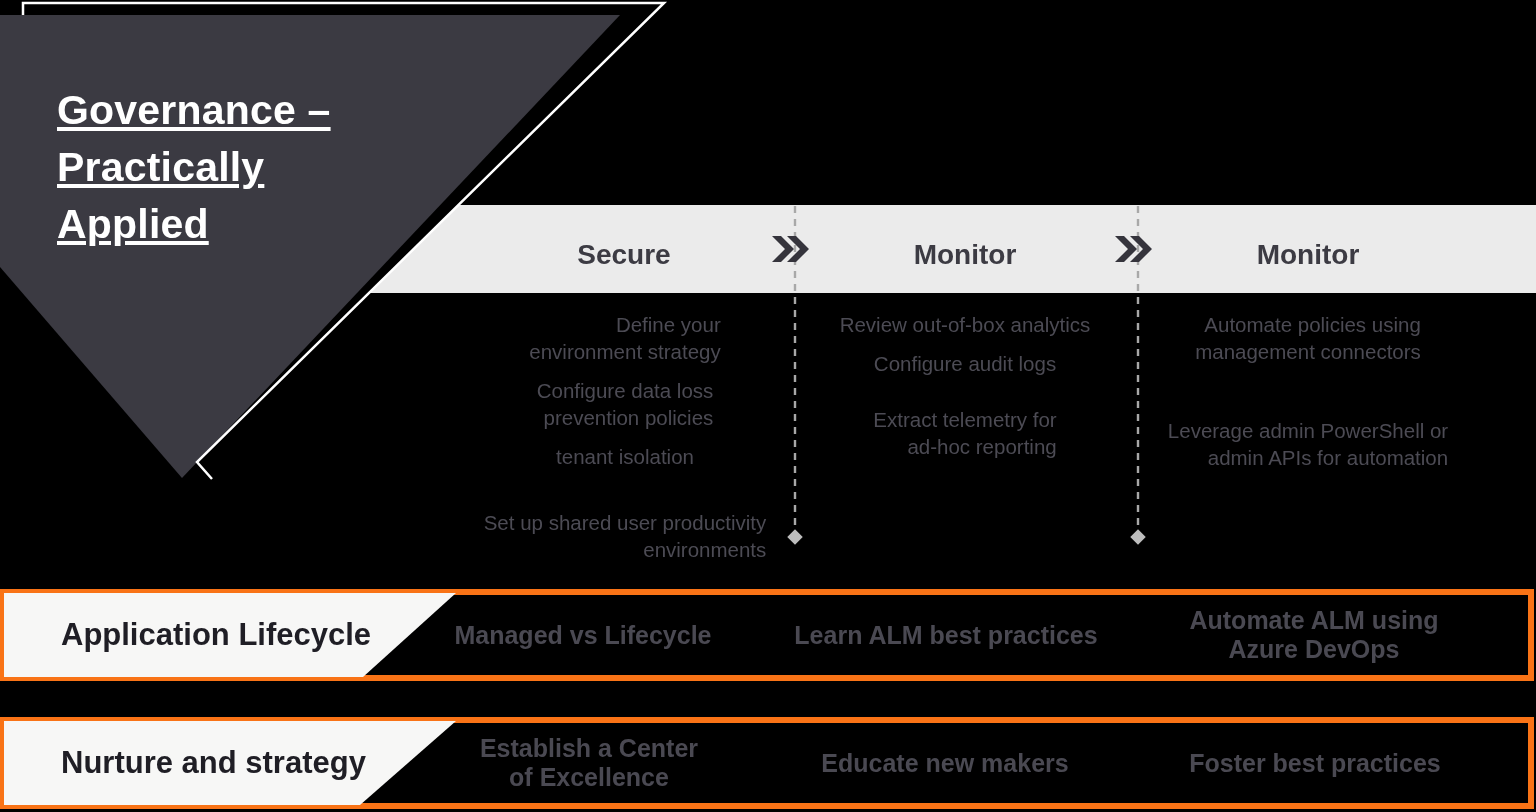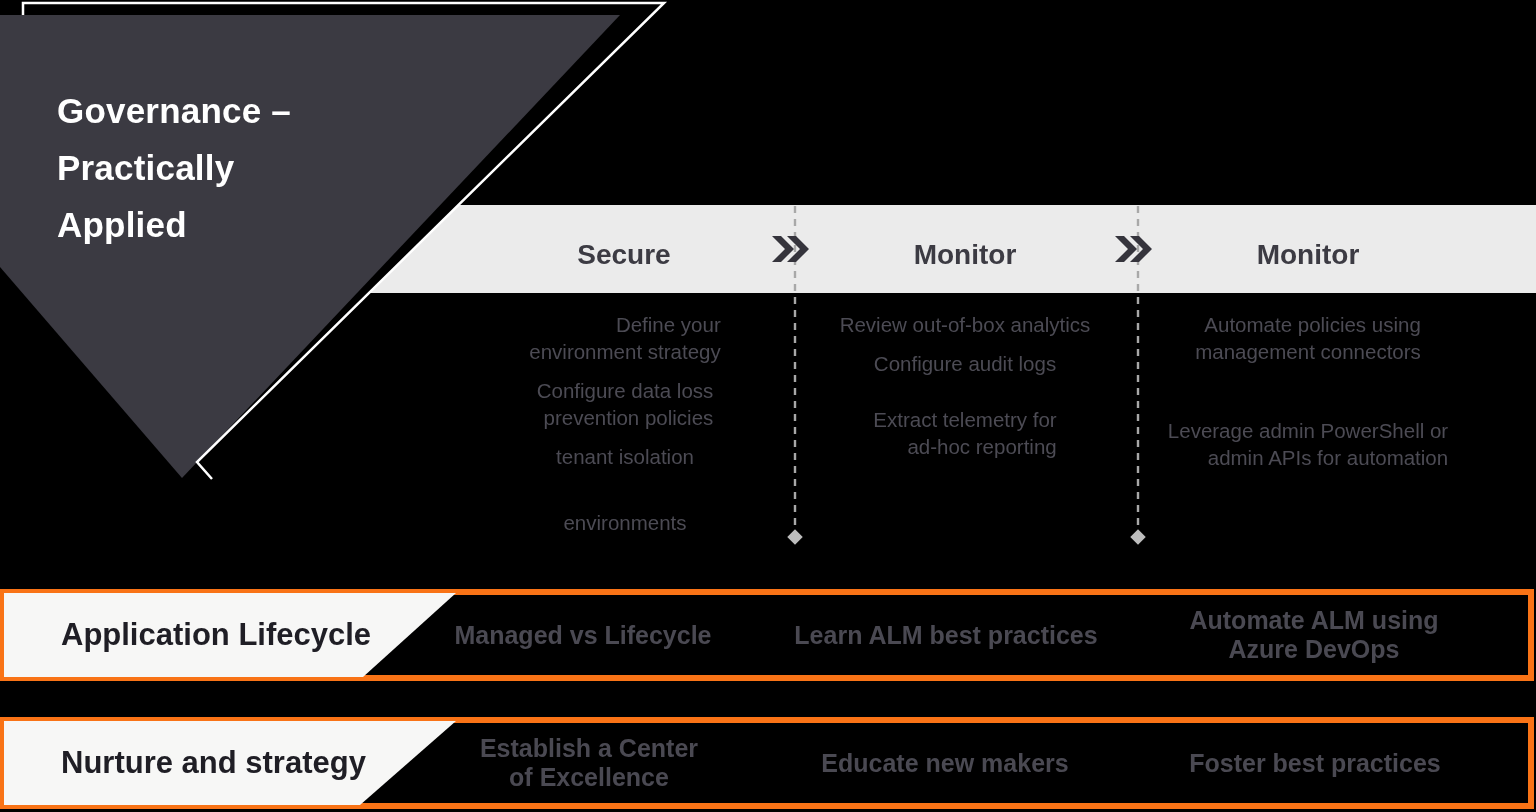--- a/index.html
+++ b/index.html
@@ -3,21 +3,21 @@
 <meta charset="utf-8">
 <style>
   html,body{margin:0;padding:0;background:#000;}
   .stage-canvas{
     position:relative;width:1536px;height:812px;background:#000;overflow:hidden;
     font-family:"Liberation Sans", sans-serif;
   }
   .bg-svg{position:absolute;left:0;top:0;width:1536px;height:812px;}
   .title{
     position:absolute;left:57px;top:82px;color:#FFFFFF;
-    font-size:35px;line-height:57px;font-weight:600;letter-spacing:.2px;
+    font-size:41px;line-height:57px;font-weight:600;letter-spacing:.2px;text-decoration:underline;
   }
   .stage-label{
     position:absolute;top:205px;height:99px;display:flex;align-items:center;
     transform:translateX(-50%);color:#3C3B43;font-size:28px;font-weight:600;
     white-space:nowrap;
   }
   .item{
     position:absolute;transform:translateX(-50%);text-align:right;
     color:#4C4B54;font-size:20.5px;line-height:27px;font-weight:400;white-space:nowrap;
   }
@@ -84,20 +84,21 @@
     <div>environment strategy</div>
   </div>
   <div class="item" style="left:625px;top:377px">
     <div>Configure data loss</div>
     <div>prevention policies</div>
   </div>
   <div class="item" style="left:625px;top:443px">
     <div>tenant isolation</div>
   </div>
   <div class="item" style="left:625px;top:509px">
+    <div>Set up shared user productivity</div>
     <div>environments</div>
   </div>
 
   <div class="item" style="left:965px;top:311px">
     <div>Review out-of-box analytics</div>
   </div>
   <div class="item" style="left:965px;top:350px">
     <div>Configure audit logs</div>
   </div>
   <div class="item" style="left:965px;top:406px">

